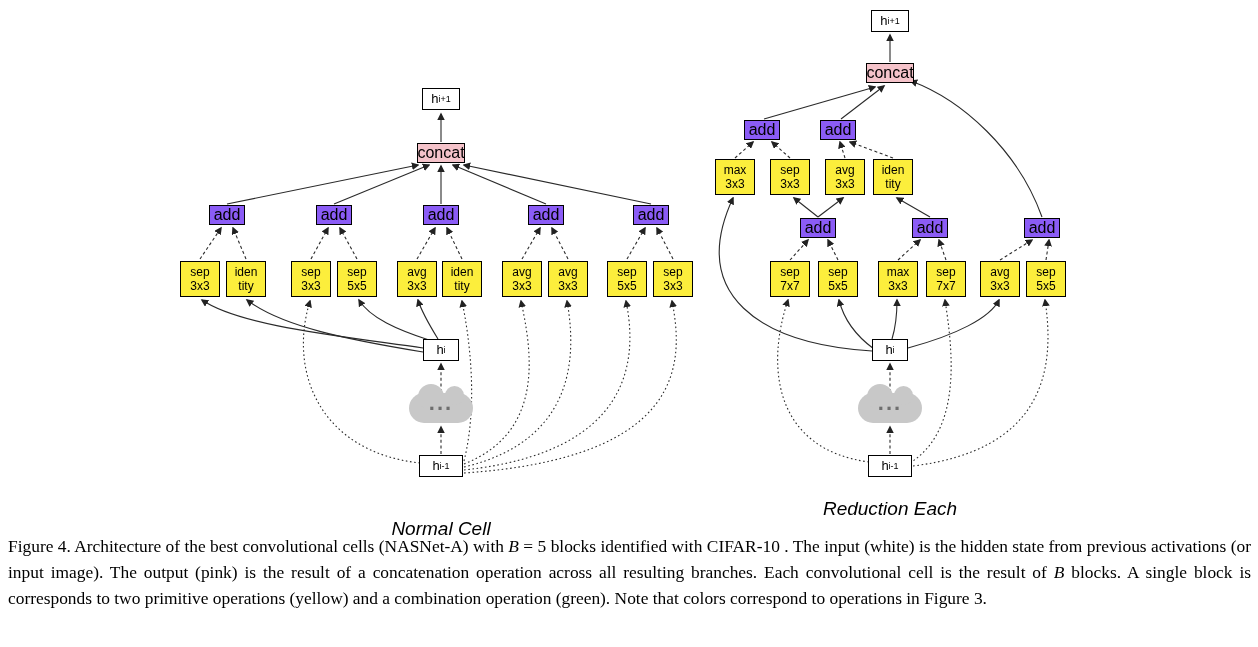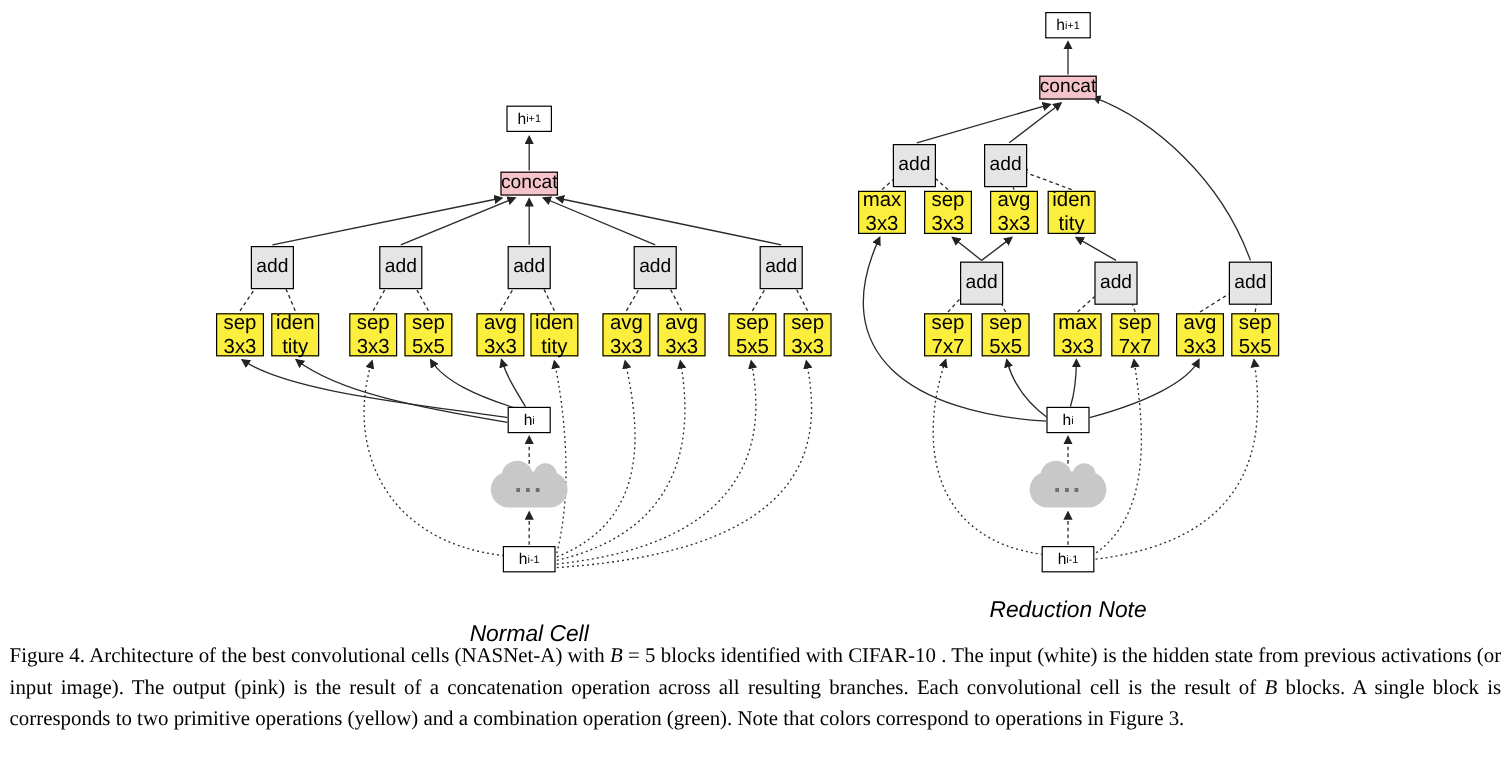--- a/index.html
+++ b/index.html
@@ -3,23 +3,23 @@
 <meta charset="utf-8">
 <style>
   * { margin:0; padding:0; box-sizing:border-box; }
   html,body { width:1258px; height:647px; background:#ffffff; }
   body { position:relative; overflow:hidden; font-family:"Liberation Sans",sans-serif; color:#000; }
   .diagram { position:absolute; left:0; top:0; width:1258px; height:530px; }
   svg.wires { position:absolute; left:0; top:0; z-index:1; }
   .node { position:absolute; z-index:2; border:1px solid #000; background:#fff;
           display:flex; align-items:center; justify-content:center;
           font-size:16px; line-height:1.1; text-align:center; }
-  .add { width:36px; height:36px; background:#e5e5e5; }
+  .add { width:36px; height:20px; background:#8b5cf6; }
   .concat { width:48px; height:20px; background:#f5c3ca; }
-  .op { width:40px; height:36px; background:#fcee3c; flex-direction:column; font-size:17px; line-height:1.2; }
+  .op { width:40px; height:36px; background:#fcee3c; flex-direction:column; font-size:12px; line-height:1.2; }
   .hbox { height:22px; background:#ffffff; font-size:13px; }
   .hbox sub { font-size:9px; line-height:1; }
   .cloud { position:absolute; z-index:2; width:64px; height:30px; background:#c8c8c8; border-radius:15px;
            display:flex; align-items:center; justify-content:center; }
   .cloud::before { content:""; position:absolute; left:9px; top:-9px; width:26px; height:26px; border-radius:50%; background:#c8c8c8; }
   .cloud::after  { content:""; position:absolute; right:9px; top:-7px; width:19px; height:19px; border-radius:50%; background:#c8c8c8; }
   .cloud .dots { position:relative; z-index:1; color:#6e6e6e; font-weight:bold; font-size:22px; letter-spacing:2px; margin-top:-10px; }
   .cell-label { position:absolute; z-index:2; transform:translateX(-50%); font-style:italic; font-size:19px; }
   .caption { position:absolute; left:8px; top:533px; width:1243px; z-index:2;
              font-family:"Liberation Serif",serif; font-size:17.4px; line-height:1.5; text-align:justify; }
@@ -236,18 +236,18 @@
         <span>h</span>
         <sub>i</sub>
       </div>
     <div class="cloud" style="left:858px;top:393px;">
         <span class="dots">...</span>
       </div>
     <div class="node hbox" style="left:868px;top:455px;width:44px;">
         <span>h</span>
         <sub>i-1</sub>
       </div>
-    <div class="cell-label" style="left:890px;top:498px;">Reduction Note</div>
+    <div class="cell-label" style="left:890px;top:498px;">Reduction Each</div>
   </div>
 
 </div>
 
 <p class="caption"><span>Figure 4. Architecture of the best convolutional cells (NASNet-A) with </span><span class="math">B</span><span> = 5 blocks identified with CIFAR-10 . The input (white) is the hidden state from previous activations (or input image). The output (pink) is the result of a concatenation operation across all resulting branches. Each convolutional cell is the result of </span><span class="math">B</span><span> blocks. A single block is corresponds to two primitive operations (yellow) and a combination operation (green). Note that colors correspond to operations in Figure 3.</span></p>
 
 </body></html>

